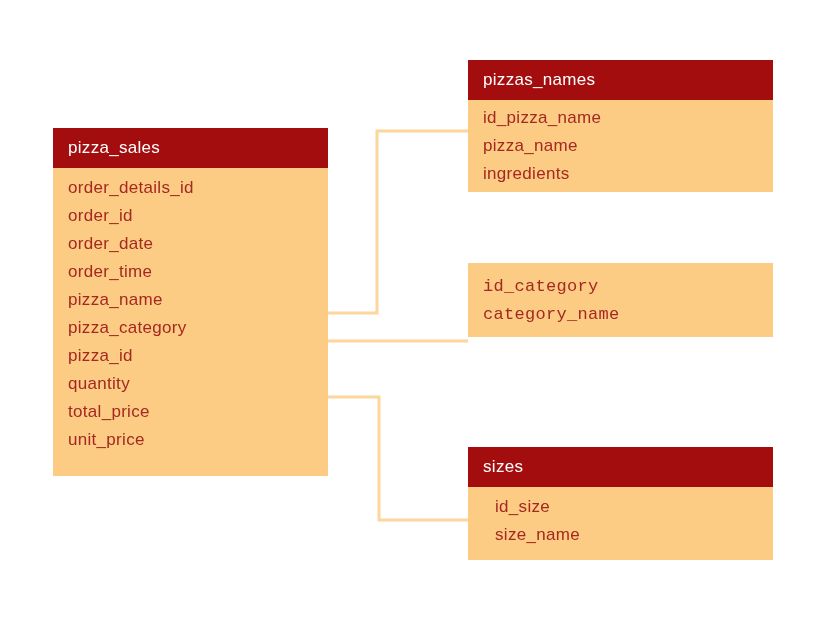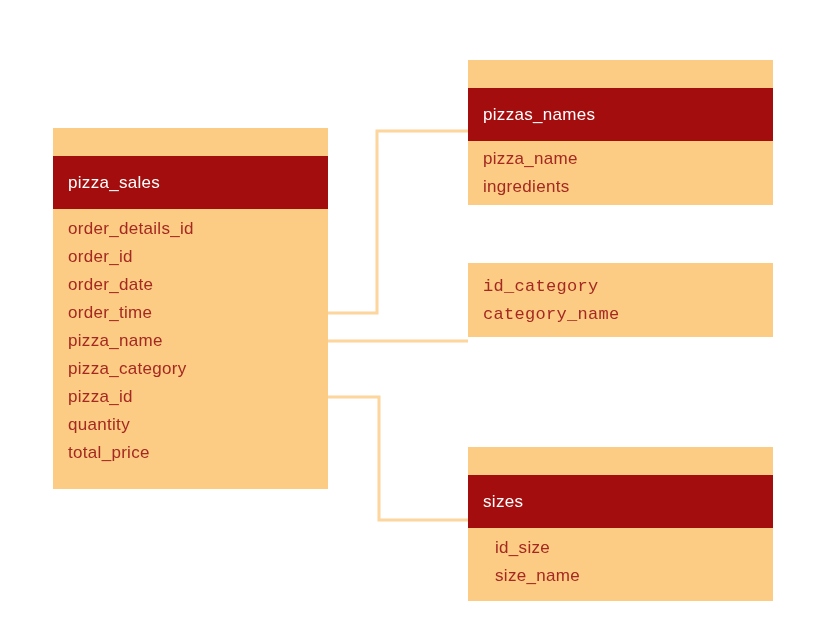--- a/index.html
+++ b/index.html
@@ -31,30 +31,29 @@
   .connectors polyline {
     fill: none;
     stroke: var(--connector);
     stroke-width: 3;
   }
   .db-table {
     position: absolute;
     background: var(--body-bg);
   }
   .table-header {
-    height: 53px;
+    height: 40px;
     display: flex;
     align-items: center;
     padding: 8px 15px;
     background: var(--header-bg);
     color: var(--header-text);
     font-size: 17px;
     font-weight: 500;
     letter-spacing: 0.3px;
-    margin-top: 28px;
   }
   .table-body {
     background: var(--body-bg);
   }
   .field {
     line-height: 28px;
     padding: 0 15px;
     font-size: 17px;
     letter-spacing: 0.3px;
     color: var(--field-text);
@@ -88,29 +87,31 @@
 
     <div class="field">order_details_id</div>
         <div class="field">order_id</div>
         <div class="field">order_date</div>
         <div class="field">order_time</div>
         <div class="field">pizza_name</div>
         <div class="field">pizza_category</div>
         <div class="field">pizza_id</div>
         <div class="field">quantity</div>
         <div class="field">total_price</div>
+        <div class="field">unit_price</div>
       </div>
   </div>
 
   <div class="db-table t-pizzas-names">
     <div class="table-header">
       <span>pizzas_names</span>
     </div>
     <div class="table-body">
 
+    <div class="field">id_pizza_name</div>
         <div class="field">pizza_name</div>
         <div class="field">ingredients</div>
       </div>
   </div>
 
   <div class="db-table t-categories">
     <div class="table-body">
 
     <div class="field">id_category</div>
         <div class="field">category_name</div>

